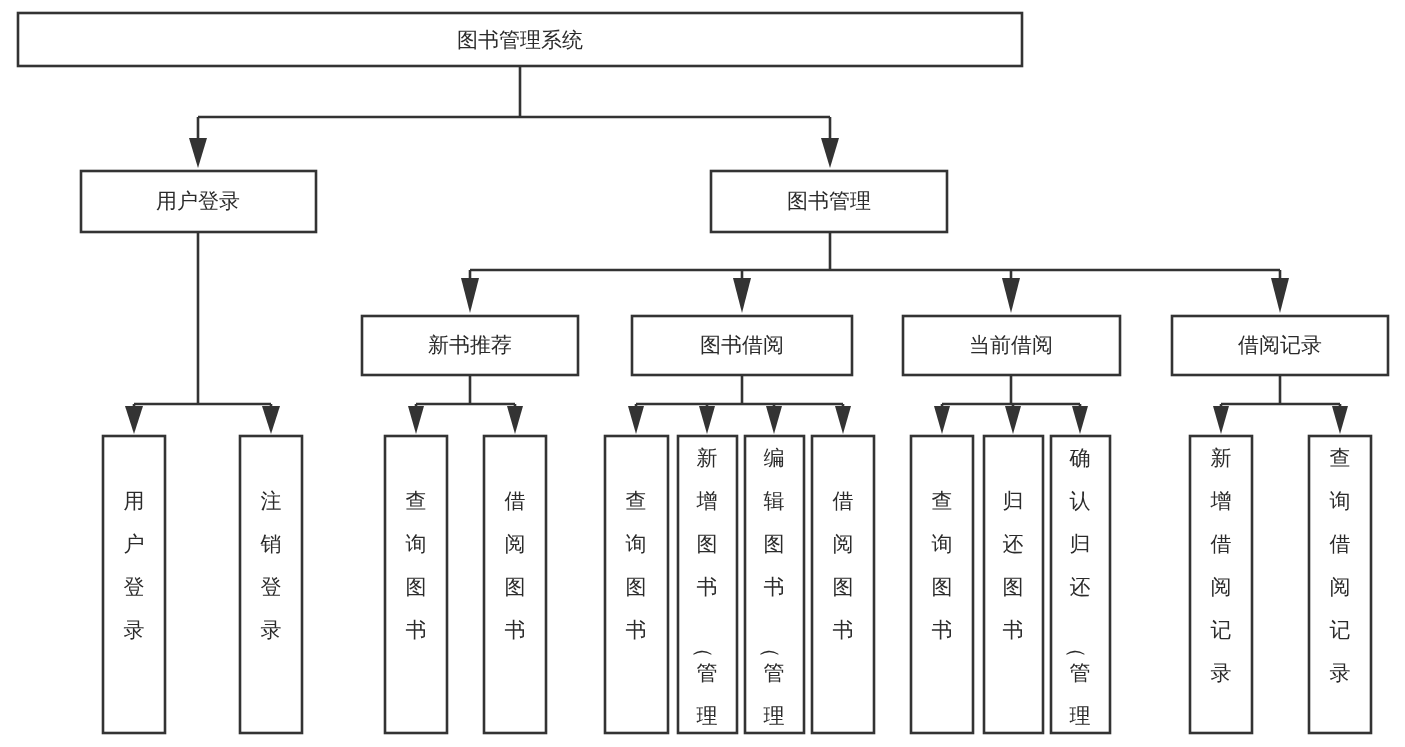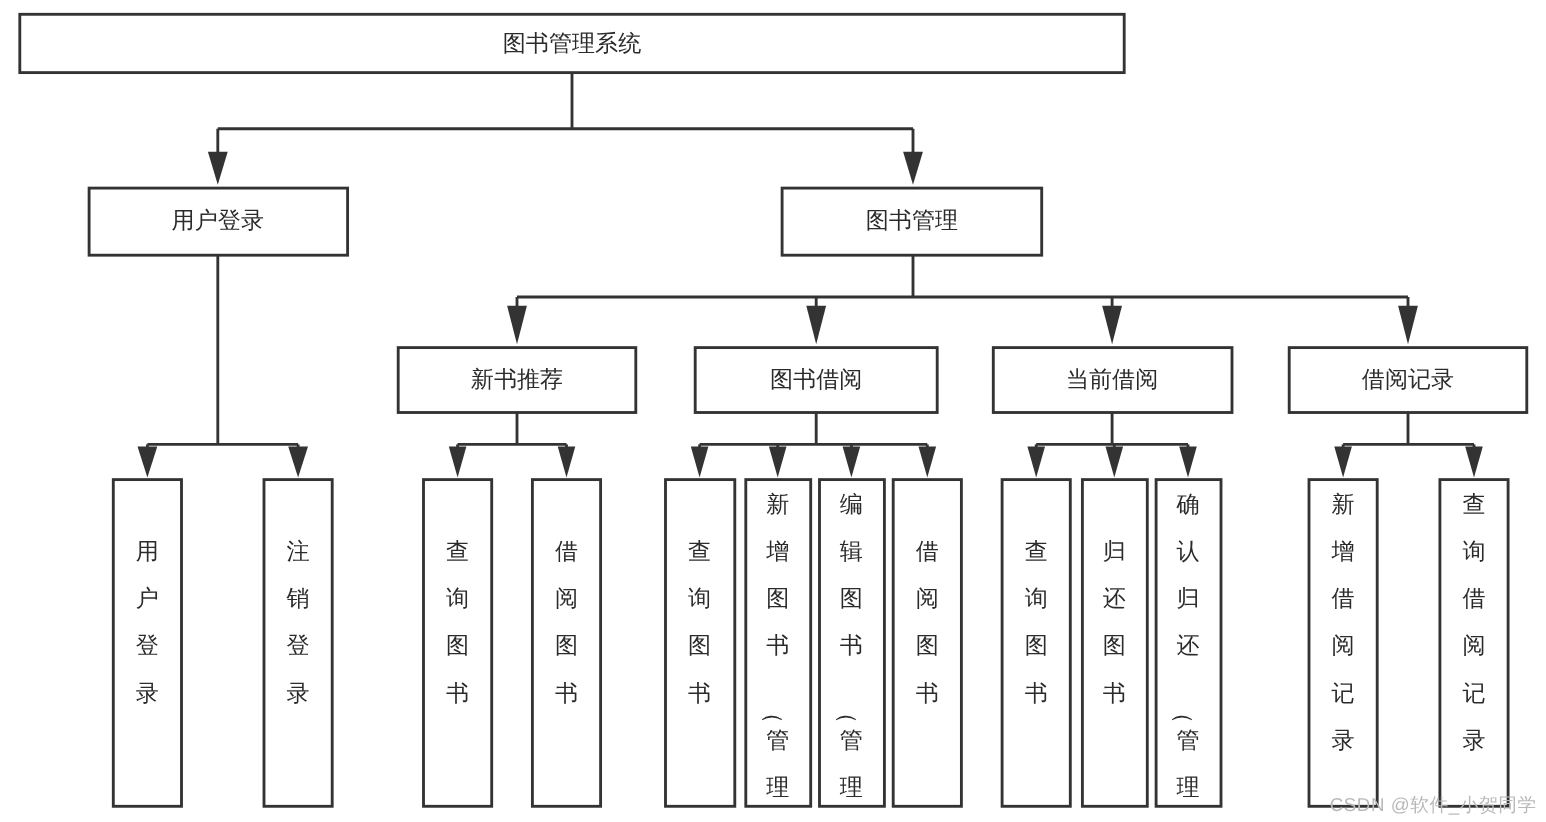--- a/index.html
+++ b/index.html
@@ -244,15 +244,14 @@
       </g>
 
       <g>
         <rect class="node-box" x="1309" y="436" width="62" height="297"></rect>
         <text class="leaf-label" x="1340"><tspan x="1340" y="465">查</tspan><tspan x="1340" y="508">询</tspan><tspan x="1340" y="551">借</tspan><tspan x="1340" y="594">阅</tspan><tspan x="1340" y="637">记</tspan><tspan x="1340" y="680">录</tspan></text>
       </g>
 
     </g>
   </svg>
 
-  <div class="watermark">CSDN @软件_小贺同学</div>
 
 </div>
 
 </body></html>

